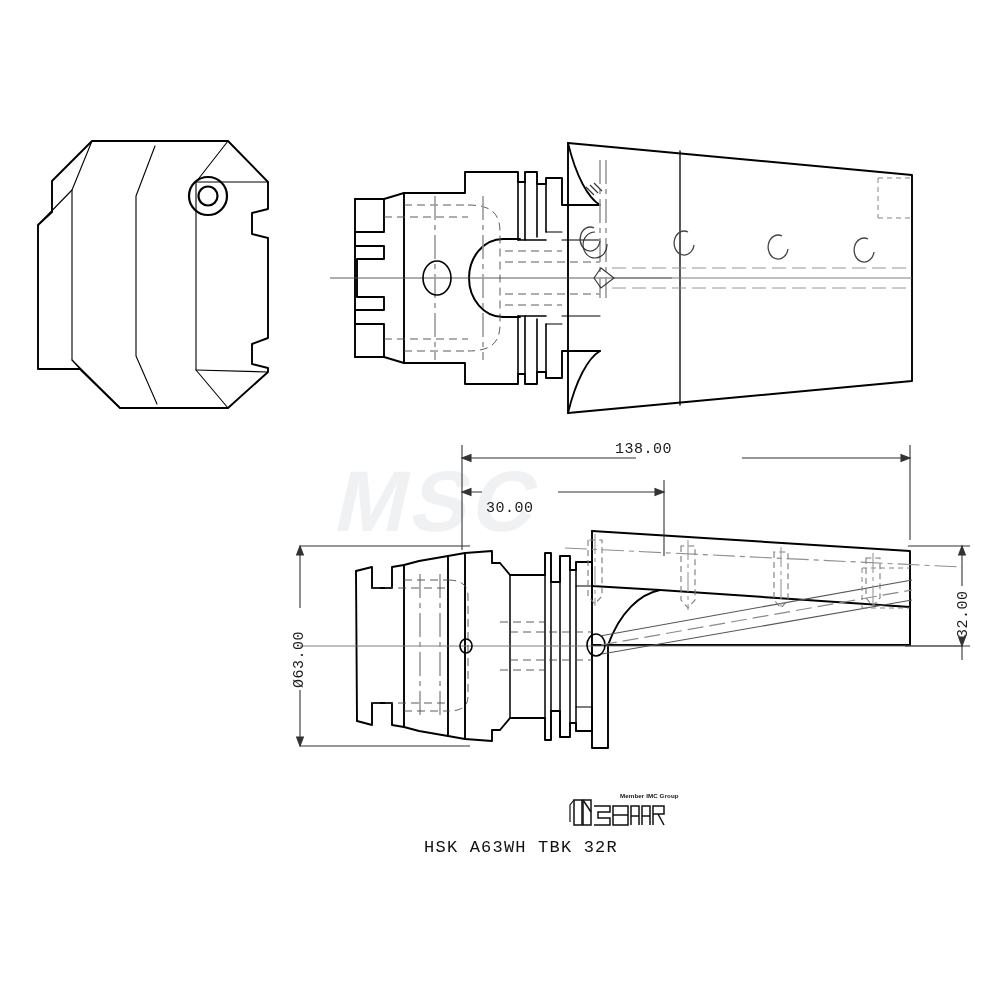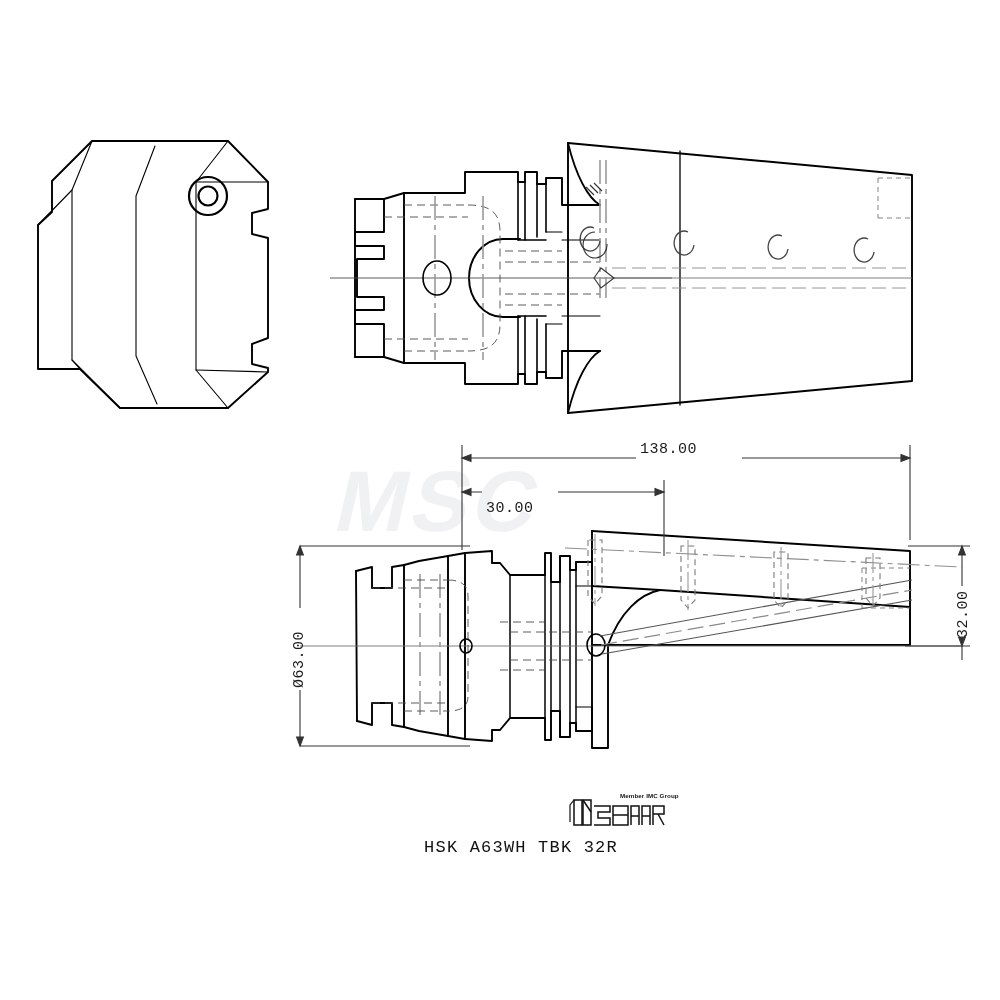--- a/index.html
+++ b/index.html
@@ -285,21 +285,21 @@
       <g>
         <path d="M 962 546 L 962 586 M 962 660 L 962 646"></path>
         <path d="M 908 546 L 970 546"></path>
         <path d="M 905 646 L 970 646"></path>
         <path d="M 962 546 l -3.4 9 l 6.8 0 Z" fill="#333"></path>
         <path d="M 962 646 l -3.4 -9 l 6.8 0 Z" fill="#333"></path>
       </g>
     </g>
   </svg>
 
-  <div class="dimtext" style="left:640px;top:441px;">138.00</div>
+  <div class="dimtext" style="left:615px;top:441px;">138.00</div>
 
   <div class="dimtext" style="left:486px;top:500px;">30.00</div>
 
   <div class="dimtext vert" style="left:291px;top:688px;">Ø63.00</div>
 
   <div class="dimtext vert" style="left:955px;top:638px;">32.00</div>
 
   <div id="logo">
     <svg width="130" height="40" viewBox="0 0 130 40">
       <g fill="none" stroke="#111" stroke-width="1.5">

